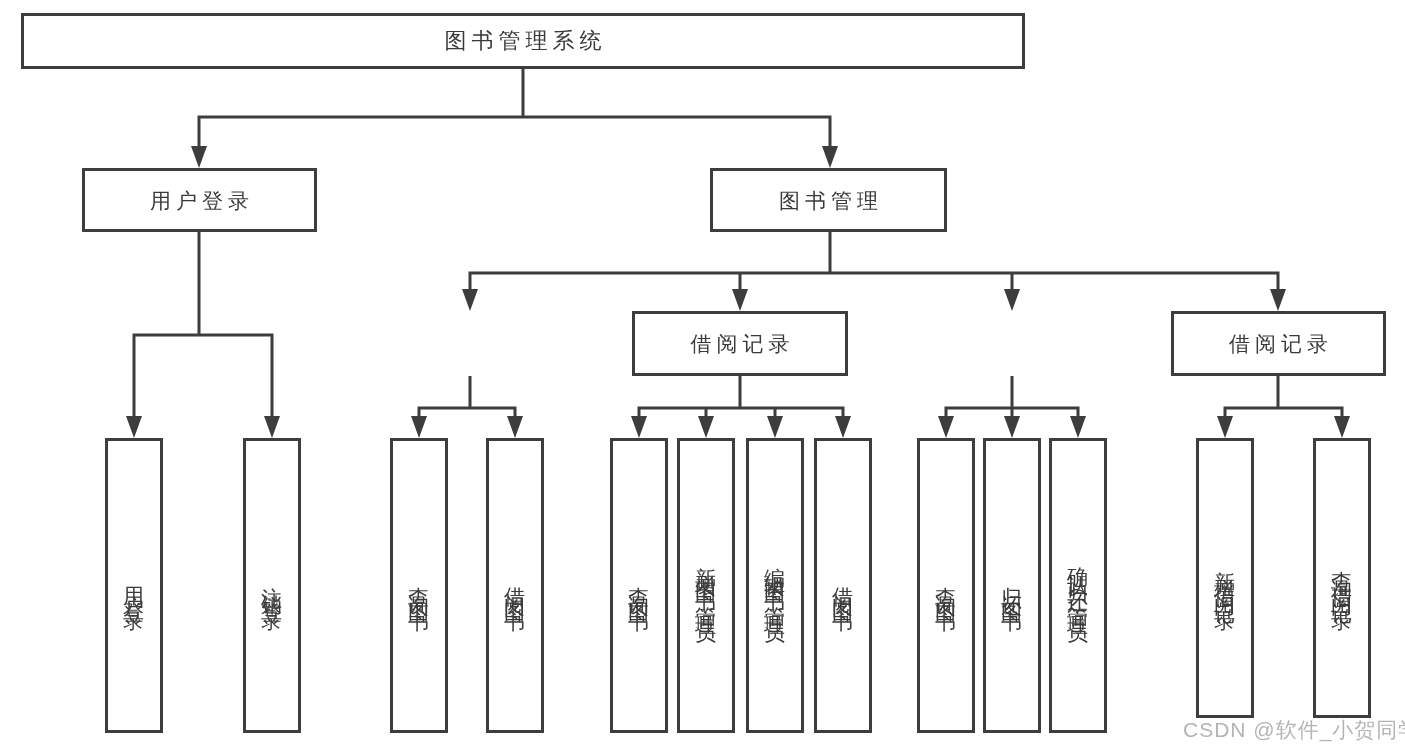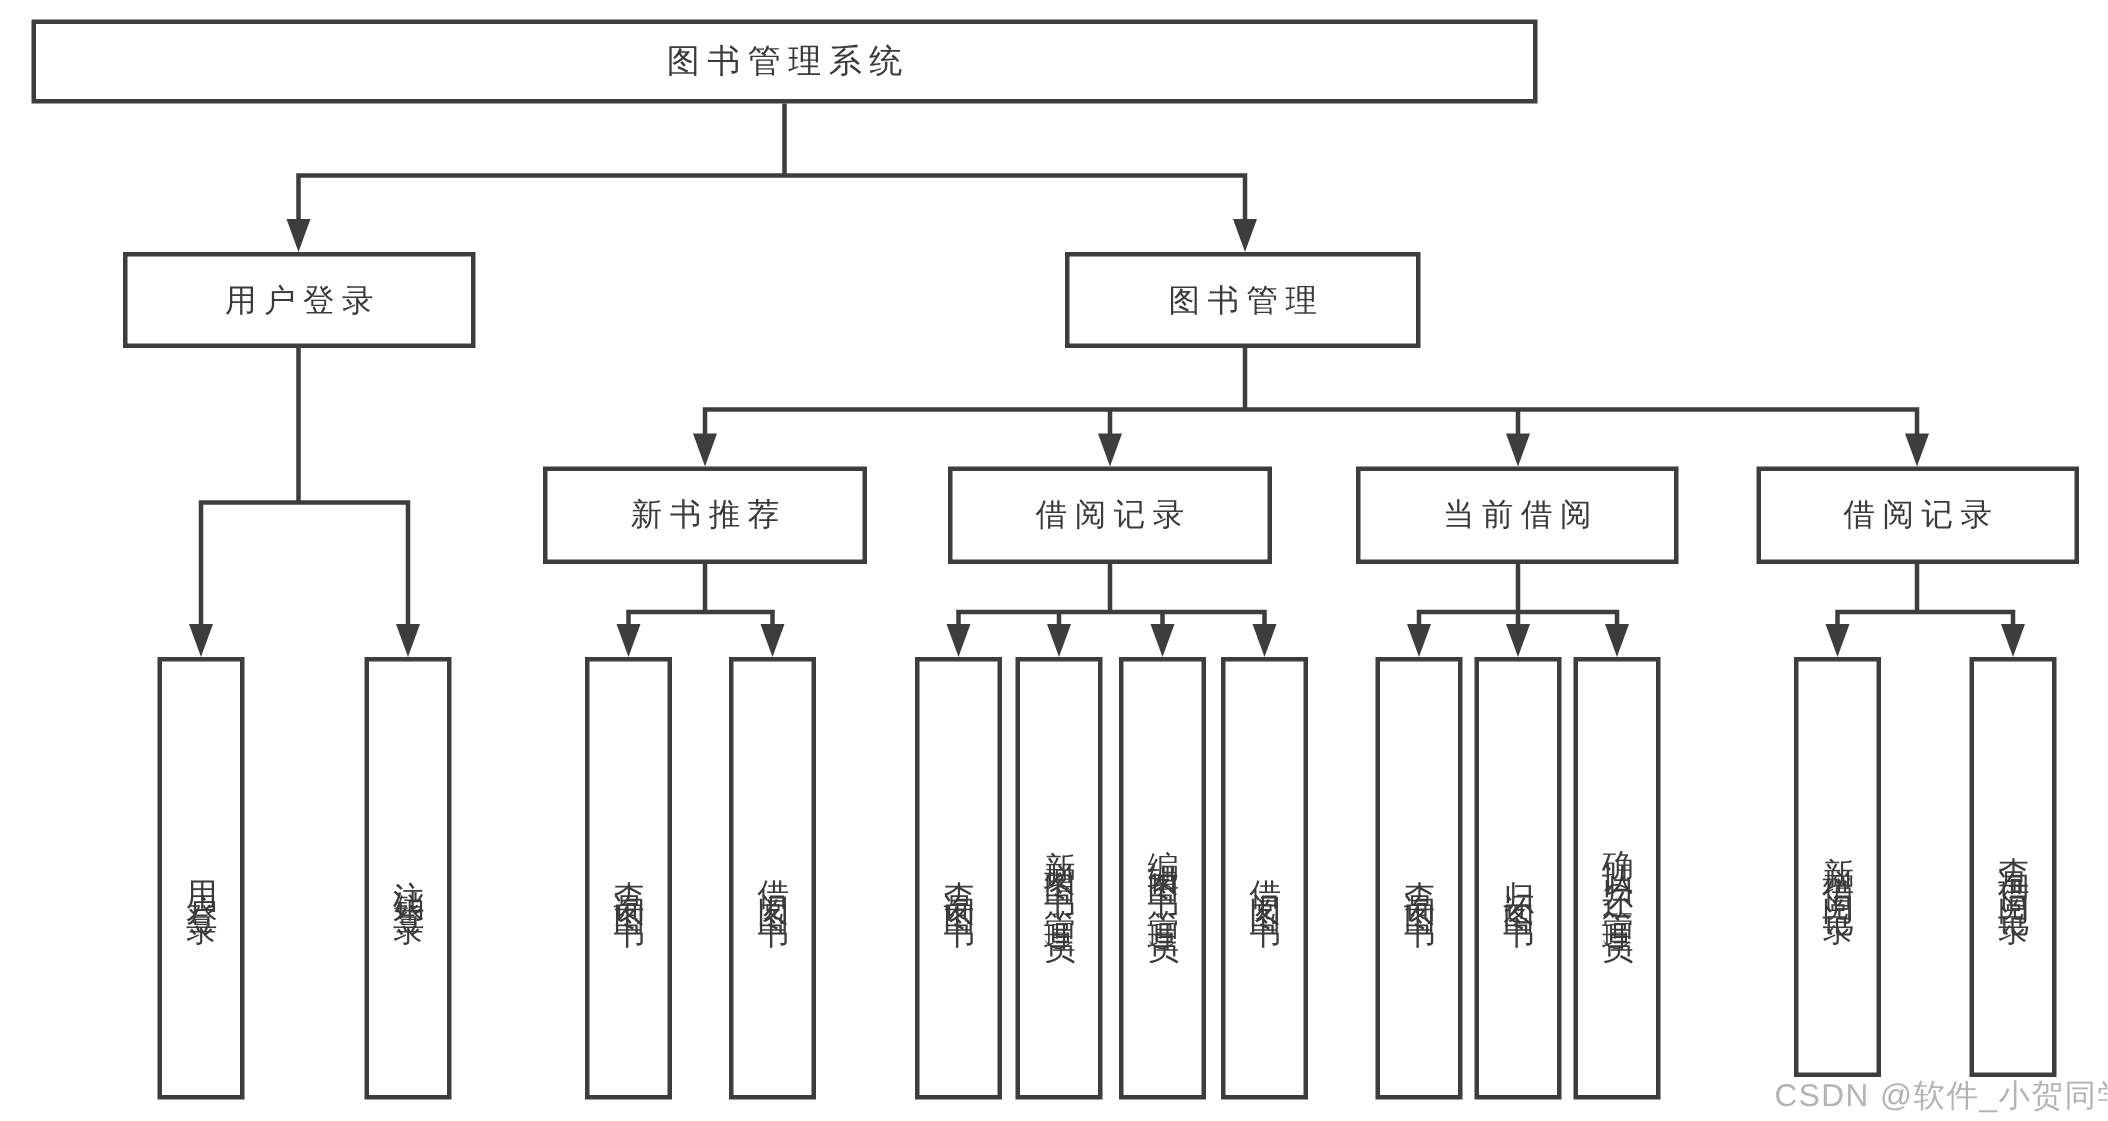--- a/index.html
+++ b/index.html
@@ -112,28 +112,22 @@
     <span>图书管理系统</span>
   </div>
 
   <div class="node hbox" style="left:82px; top:168px; width:235px; height:64px;">
     <span>用户登录</span>
   </div>
   <div class="node hbox" style="left:710px; top:168px; width:237px; height:64px;">
     <span>图书管理</span>
   </div>
 
-  <div class="node hbox" style="left:362px; top:311px; width:216px; height:65px;">
-    <span>新书推荐</span>
-  </div>
   <div class="node hbox" style="left:632px; top:311px; width:216px; height:65px;">
     <span>借阅记录</span>
-  </div>
-  <div class="node hbox" style="left:904px; top:311px; width:215px; height:65px;">
-    <span>当前借阅</span>
   </div>
   <div class="node hbox" style="left:1171px; top:311px; width:215px; height:65px;">
     <span>借阅记录</span>
   </div>
 
   <div class="node leaf" style="left:105px; top:438px; width:58px; height:295px;">
     <span>用户登录</span>
   </div>
   <div class="node leaf" style="left:243px; top:438px; width:58px; height:295px;">
     <span>注销登录</span>

